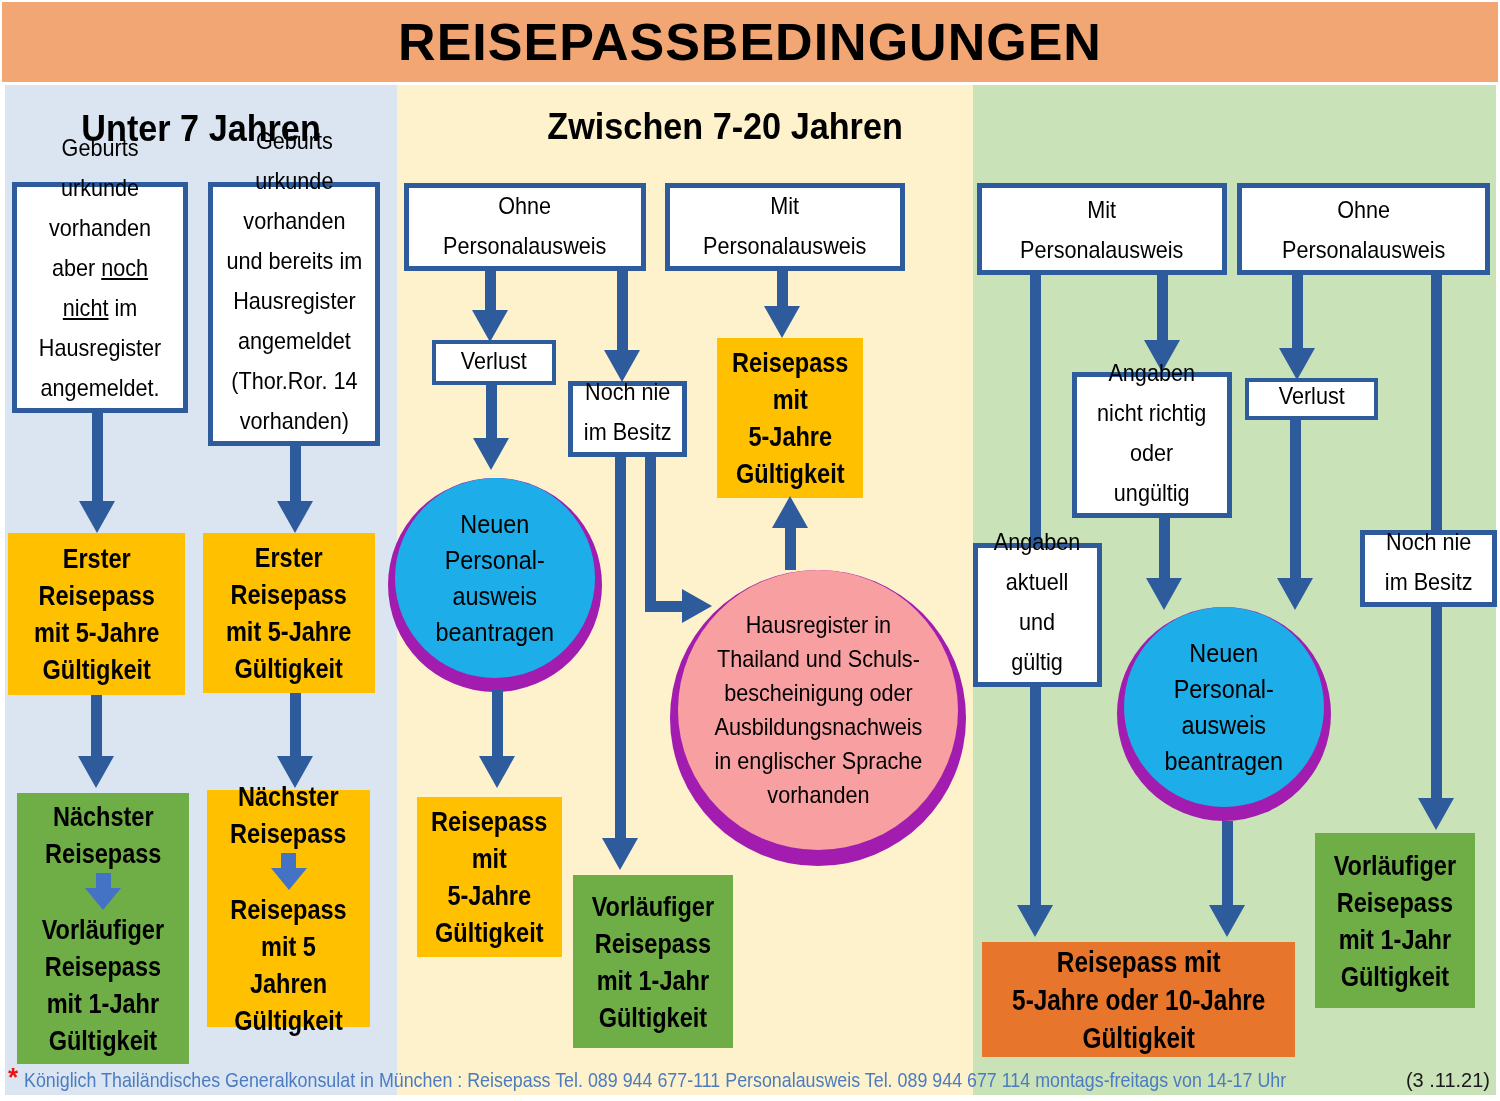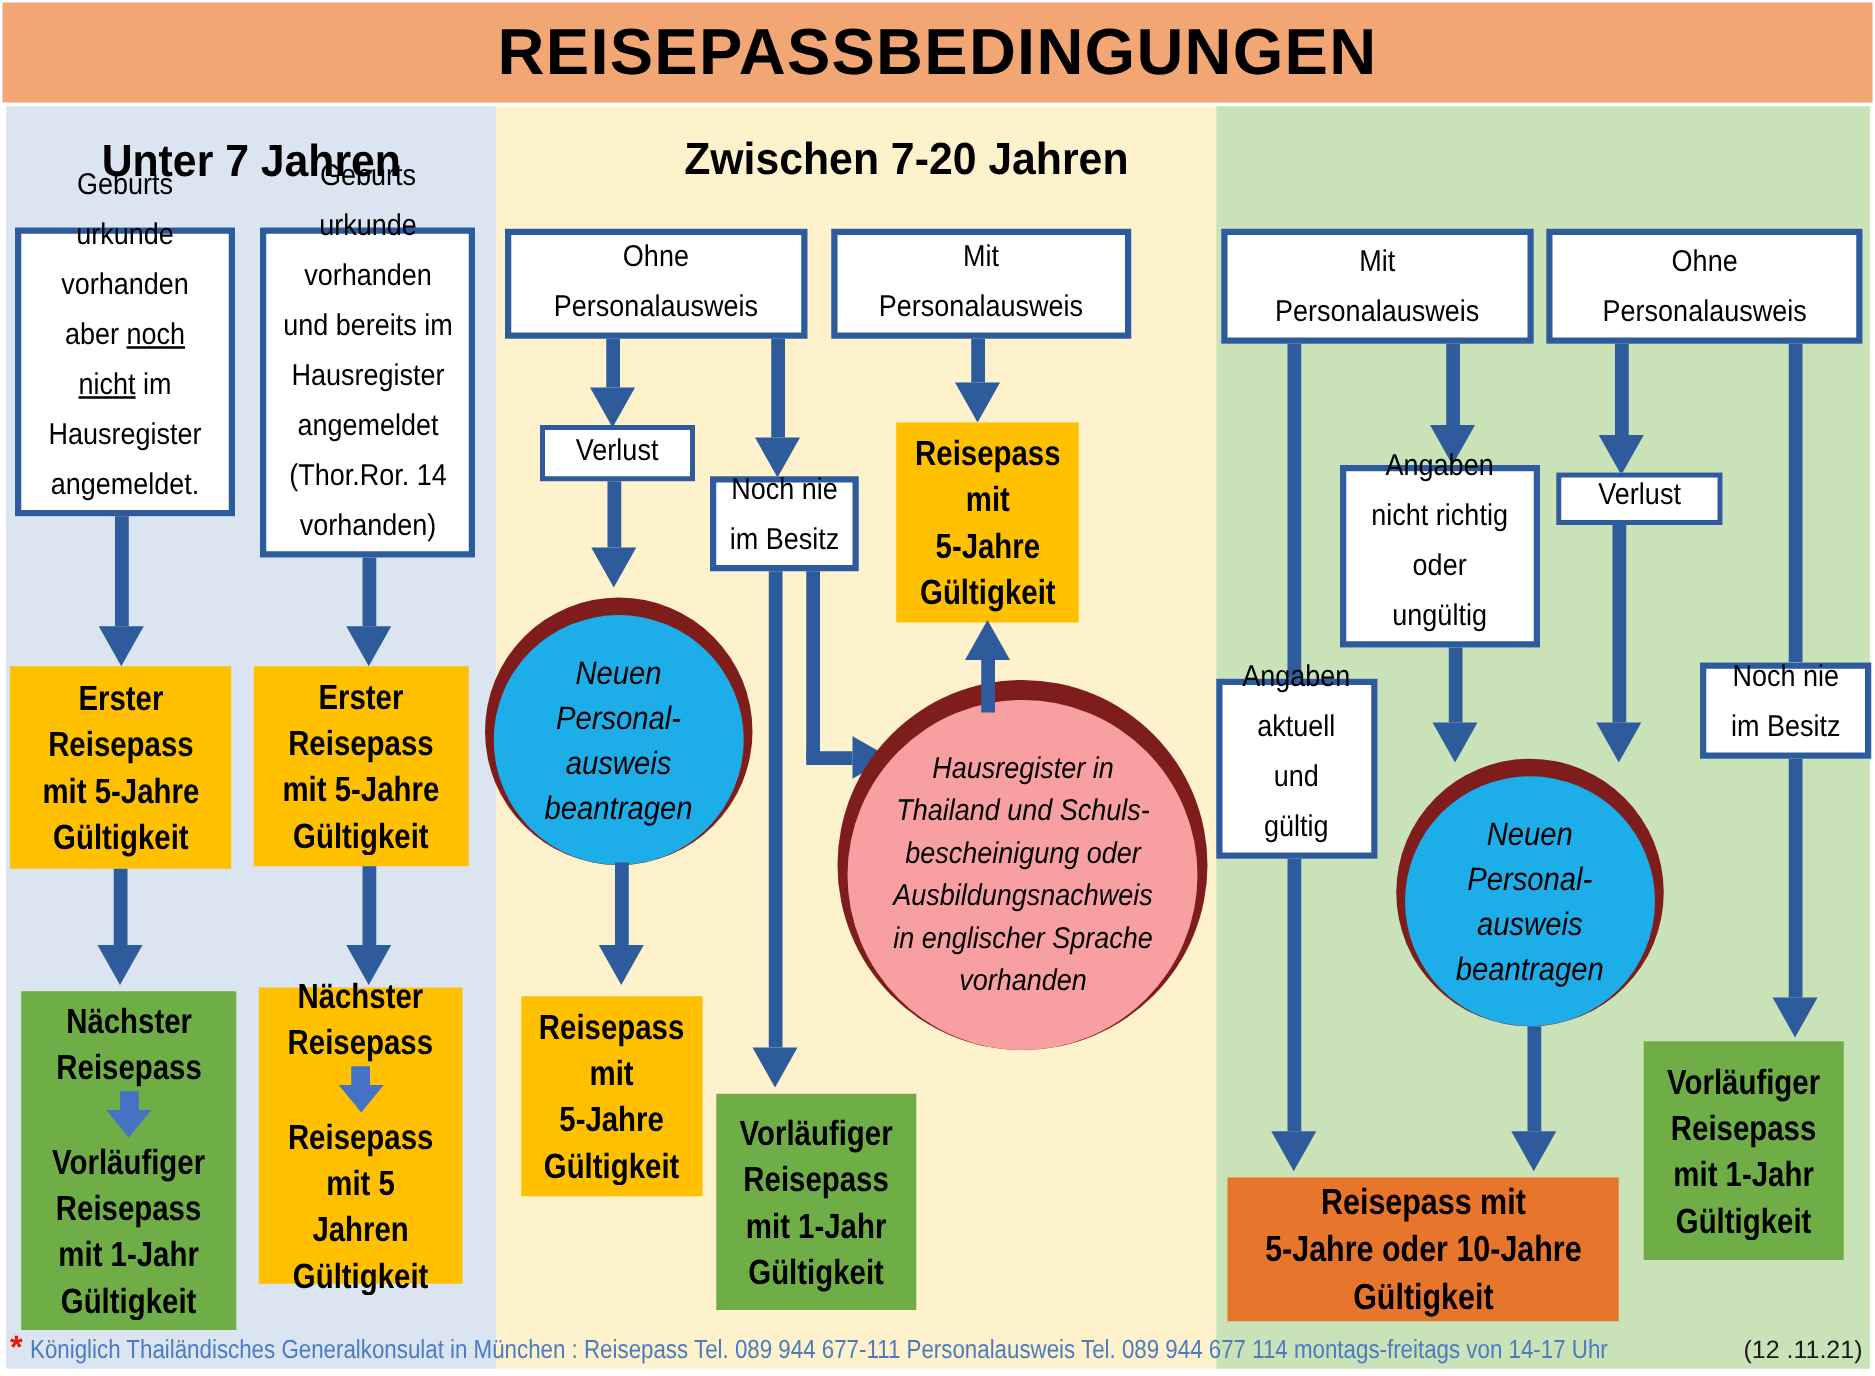--- a/index.html
+++ b/index.html
@@ -18,21 +18,21 @@
   .wbox{background:#fff;border:5px solid var(--dark);box-sizing:border-box;
         display:flex;align-items:flex-end;justify-content:center;text-align:center;
         font-size:24px;line-height:40px;}
   .wbox.thin{border-width:4px;}
   .cbox{box-sizing:border-box;display:flex;flex-direction:column;align-items:center;
         justify-content:center;text-align:center;font-weight:bold;font-size:28px;line-height:37px;}
   .yellowbg{background:var(--yellow);} .greenbg{background:var(--green);} .orangebg{background:var(--orange);}
   .txt{white-space:pre-line;display:inline-block;transform-origin:center;}
   .s90{transform:scaleX(0.90);} .s84{transform:scaleX(0.84);}
   .u{text-decoration:underline;}
-  .circle{border-radius:50%;background:#7f1d1d;display:flex;align-items:flex-end;justify-content:center;font-style:italic;}
+  .circle{border-radius:50%;background:#a21caf;display:flex;align-items:flex-start;justify-content:center;}
   .inner{border-radius:50%;display:flex;align-items:center;justify-content:center;text-align:center;}
   .cyanin{background:var(--cyan);width:calc(100% - 14px);height:calc(100% - 14px);font-size:26px;line-height:36px;}
   .pinkin{background:var(--pink);width:calc(100% - 16px);height:calc(100% - 16px);font-size:24px;line-height:34px;}
   .vline{background:var(--dark);width:11px;}
   .hline{background:var(--dark);height:11px;}
   .ahd{width:0;height:0;border-left:18px solid transparent;border-right:18px solid transparent;border-top:32px solid var(--dark);}
   .ahu{width:0;height:0;border-left:18px solid transparent;border-right:18px solid transparent;border-bottom:32px solid var(--dark);}
   .ahr{width:0;height:0;border-top:17px solid transparent;border-bottom:17px solid transparent;border-left:30px solid var(--dark);}
   .mini{display:block;width:36px;height:37px;margin:1px auto;}
   .mini .stem{display:block;width:15px;height:15px;margin:0 auto;background:var(--miniarrow);}
@@ -166,21 +166,21 @@
 
   <div class="abs circle" style="left:388px;top:478px;width:214px;height:214px;">
     <div class="inner cyanin">
       <div class="txt s90">Neuen
 Personal-
 ausweis
 beantragen</div>
     </div>
   </div>
 
-  <div class="abs circle" style="left:670px;top:544px;width:296px;height:296px;">
+  <div class="abs circle" style="left:670px;top:570px;width:296px;height:296px;">
     <div class="inner pinkin">
       <div class="txt s90">Hausregister in
 Thailand und Schuls-
 bescheinigung oder
 Ausbildungsnachweis
 in englischer Sprache
 vorhanden</div>
     </div>
   </div>
 
@@ -270,15 +270,15 @@
   <div class="abs ahd" style="left:1418px;top:798px;"></div>
   <div class="abs cbox greenbg" style="left:1315px;top:833px;width:160px;height:175px;">
     <div class="txt s84">Vorläufiger
 Reisepass
 mit 1-Jahr
 Gültigkeit</div>
   </div>
 
   <div class="abs fstar" style="left:8px;top:1062px;">*</div>
   <div class="abs ftext" style="left:24px;top:1068px;">Königlich Thailändisches Generalkonsulat in München :  Reisepass Tel. 089 944 677-111 Personalausweis Tel. 089 944 677 114 montags-freitags von 14-17 Uhr</div>
-  <div class="abs fdate" style="left:1390px;top:1069px;width:100px;">(12 .11.21)</div>
+  <div class="abs fdate" style="left:1390px;top:1069px;width:100px;">(3 .11.21)</div>
 
 </div>
 
 </body></html>

